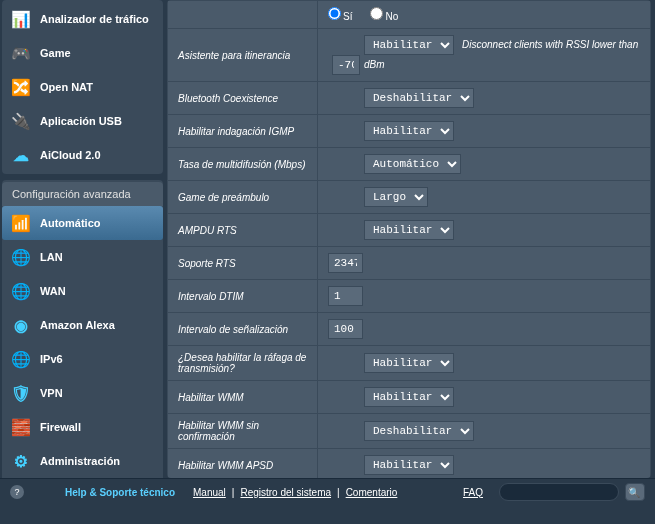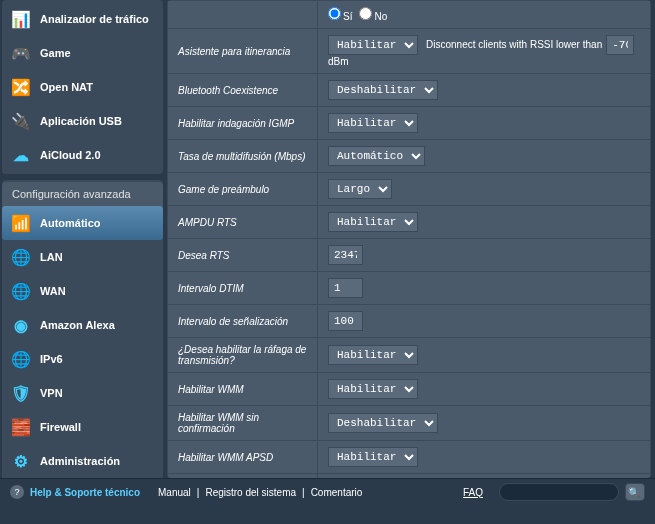--- a/index.html
+++ b/index.html
@@ -86,20 +86,21 @@
     font-size: 10px;
     font-style: italic;
   }
   .ctrl-select {
     background: #5a6a7a;
     border: 1px solid #3a4a5a;
     color: #fff;
     font-family: 'Courier New', monospace;
     font-size: 11px;
     padding: 2px 4px;
+    margin-left: 36px;
   }
   .ctrl-input {
     background: #5a6a7a;
     border: 1px solid #3a4a5a;
     color: #fff;
     font-family: 'Courier New', monospace;
     font-size: 11px;
     padding: 3px 5px;
     width: 35px;
   }
@@ -122,22 +123,22 @@
   .help-icon {
     width: 14px;
     height: 14px;
     border-radius: 50%;
     background: #5a6a7a;
     display: inline-flex;
     align-items: center;
     justify-content: center;
     font-size: 9px;
   }
-  .help-link { color: #5ad0ff; font-weight: bold; line-height: 1.1; }
-  .foot-link { color: #fff; cursor: pointer; }
+  .help-link { color: #5ad0ff; font-weight: bold; line-height: 1.1; margin-left: 35px; }
+  .foot-link { color: #fff; text-decoration: underline; cursor: pointer; }
   .faq { color: #fff; text-decoration: underline; margin-left: auto; margin-right: 10px; }
   .search-box {
     background: #1a2a3a;
     border: 1px solid #3a4a5a;
     border-radius: 10px;
     width: 120px;
     height: 18px;
     color: #fff;
     padding: 0 8px;
     font-size: 10px;
@@ -153,23 +154,23 @@
     align-items: center;
     justify-content: center;
     font-size: 10px;
   }
   .copyright {
     text-align: right;
     padding-top: 4px;
     color: #aaa;
     font-size: 9px;
   }
-  .radio-row { display: inline-flex; gap: 7px; align-items: center; font-size: 10px; }
+  .radio-row { display: inline-flex; gap: 18px; align-items: center; font-size: 10px; }
   .radio-row input { margin-right: 2px; }
-  .inline-txt { font-size: 10px; color: #fff; }
+  .inline-txt { font-size: 10px; color: #fff; font-style: italic; }
 </style>
 </head>
 <body>
 
 <div class="container">
   <div class="sidebar">
     <div class="side-group" id="side-group-1">
         <div class="side-item">
           <span class="side-icon">📊</span>
           <span>Analizador de tráfico</span>
@@ -266,21 +267,21 @@
           </tr>
           <tr>
             <td>Game de preámbulo</td>
             <td><select class="ctrl-select" style="min-width: 50px;"><option>Largo</option></select></td>
           </tr>
           <tr>
             <td>AMPDU RTS</td>
             <td><select class="ctrl-select" style="min-width: 90px;"><option>Habilitar</option></select></td>
           </tr>
           <tr>
-            <td>Desea RTS</td>
+            <td>Soporte RTS</td>
             <td><input class="ctrl-input" value="2347" style=""></td>
           </tr>
           <tr>
             <td>Intervalo DTIM</td>
             <td><input class="ctrl-input" value="1" style=""></td>
           </tr>
           <tr>
             <td>Intervalo de señalización</td>
             <td><input class="ctrl-input" value="100" style=""></td>
           </tr>

